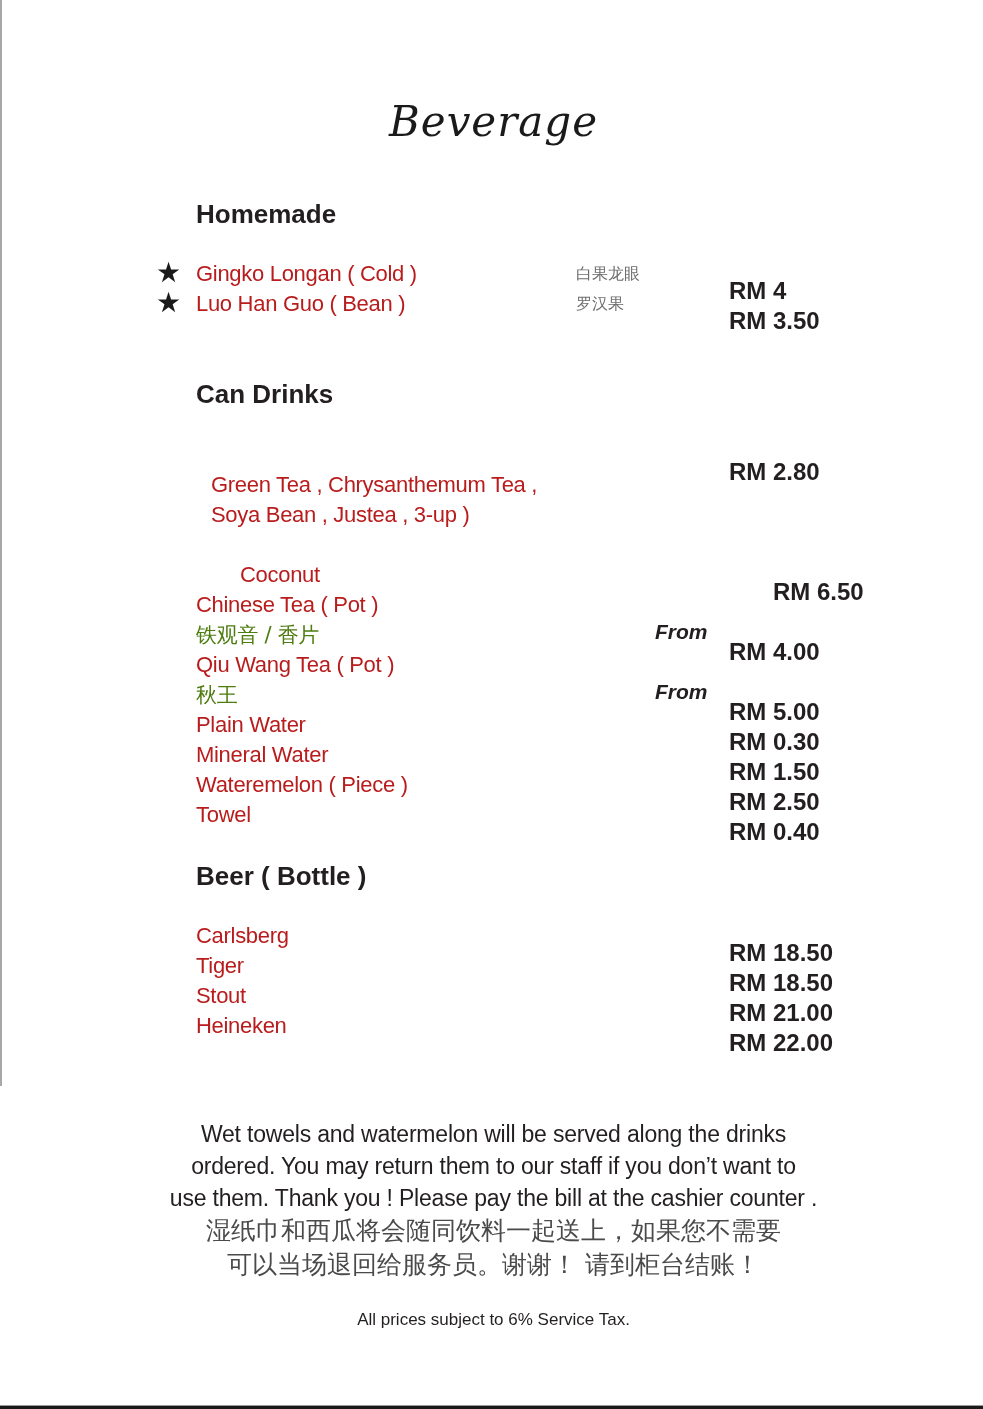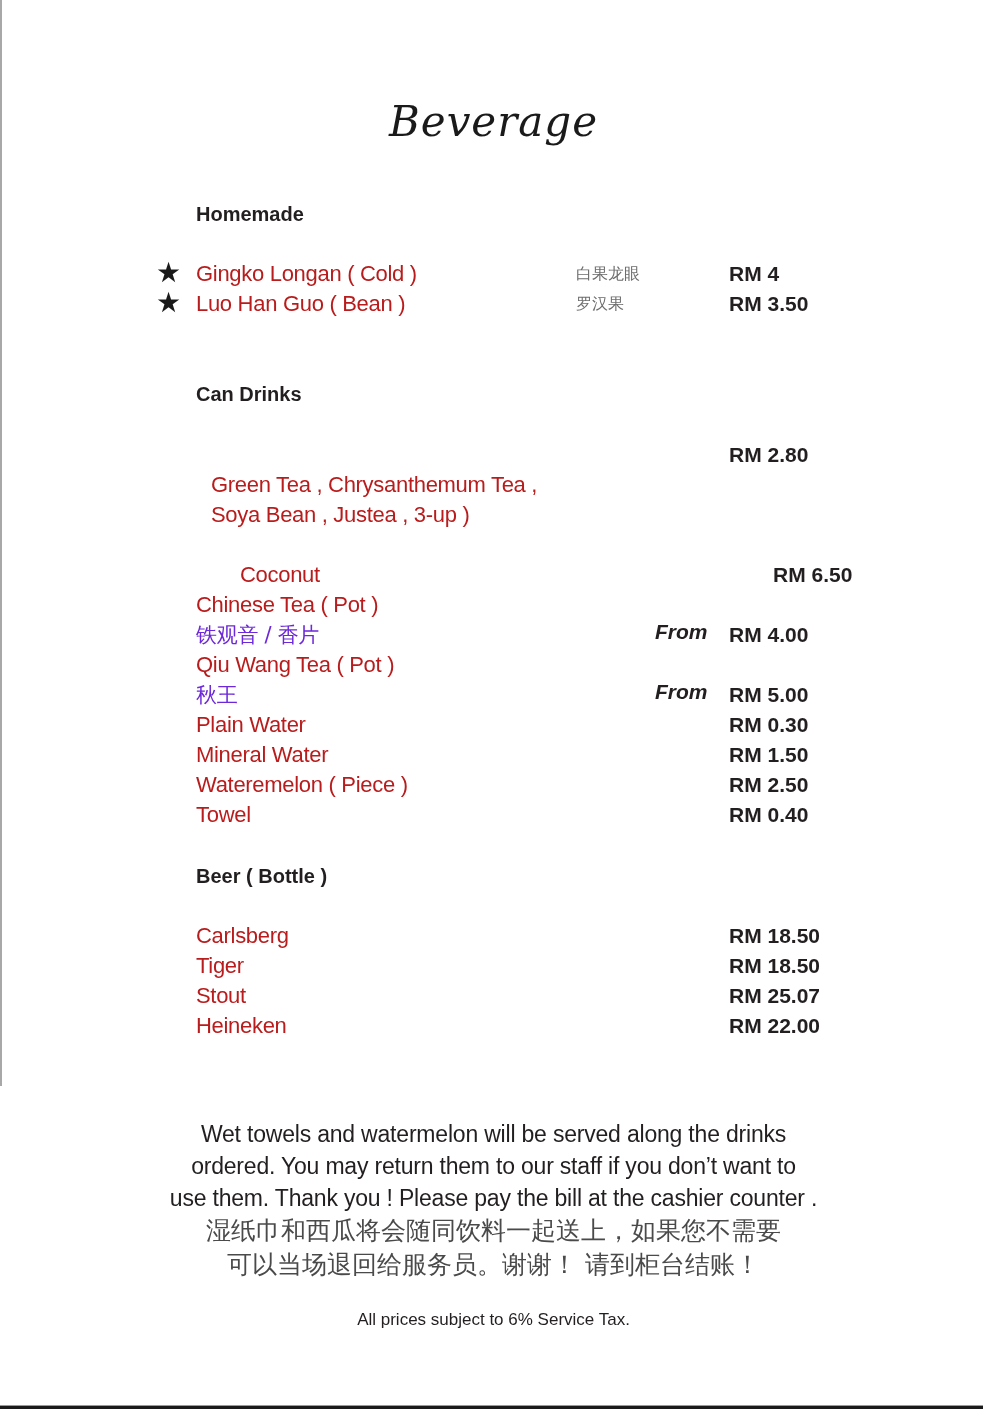--- a/index.html
+++ b/index.html
@@ -40,41 +40,41 @@
       font-style: italic;
       font-size: 42px;
       line-height: 52px;
       color: #1a1a1a;
       letter-spacing: 1px;
     }
     .section-title {
       position: absolute;
       left: 194px;
       font-weight: bold;
-      font-size: 20px;
+      font-size: 26px;
       line-height: 26px;
       color: #231f20;
     }
     .row {
       position: absolute;
       left: 194px;
       width: 660px;
       height: 30px;
     }
     .item-name {
       position: absolute;
       left: 0; top: 0;
       font-size: 22px;
       line-height: 30px;
       white-space: nowrap;
       letter-spacing: -0.3px;
       color: #b91c1c;
     }
     .item-name.zh {
-      color: #6d28d9;
+      color: #4d7c0f;
       font-family: "DejaVu Sans", sans-serif;
       font-size: 21px;
     }
     .item-zh {
       position: absolute;
       left: 380px; top: 0;
       font-size: 16px;
       line-height: 30px;
       color: #6d6d6d;
       font-family: "DejaVu Sans", sans-serif;
@@ -84,22 +84,22 @@
       position: absolute;
       left: 459px; top: -3px;
       font-size: 21px;
       font-weight: bold;
       line-height: 30px;
       color: #231f20;
       font-style: italic;
     }
     .item-price {
       position: absolute;
-      left: 533px; top: 0;
-      font-size: 21px;
+      left: 533px; top: 17px;
+      font-size: 24px;
       font-weight: bold;
       line-height: 30px;
       white-space: nowrap;
       color: #231f20;
     }
     .star {
       position: absolute;
       left: -40px; top: 0;
       font-size: 28px;
       line-height: 28px;
@@ -209,21 +209,21 @@
   <div class="row" style="top:921px;">
     <span class="item-name">Carlsberg</span>
     <span class="item-price">RM 18.50</span>
   </div>
   <div class="row" style="top:951px;">
     <span class="item-name">Tiger</span>
     <span class="item-price">RM 18.50</span>
   </div>
   <div class="row" style="top:981px;">
     <span class="item-name">Stout</span>
-    <span class="item-price">RM 25.07</span>
+    <span class="item-price">RM 21.00</span>
   </div>
   <div class="row" style="top:1011px;">
     <span class="item-name">Heineken</span>
     <span class="item-price">RM 22.00</span>
   </div>
 
   <div class="notice" style="top:1118px;">Wet towels and watermelon will be served along the drinks</div>
   <div class="notice" style="top:1150px;">ordered. You may return them to our staff if you don’t want to</div>
   <div class="notice" style="top:1182px;">use them. Thank you ! Please pay the bill at the cashier counter .</div>
   <div class="notice-zh" style="top:1214px;">湿纸巾和西瓜将会随同饮料一起送上，如果您不需要</div>

